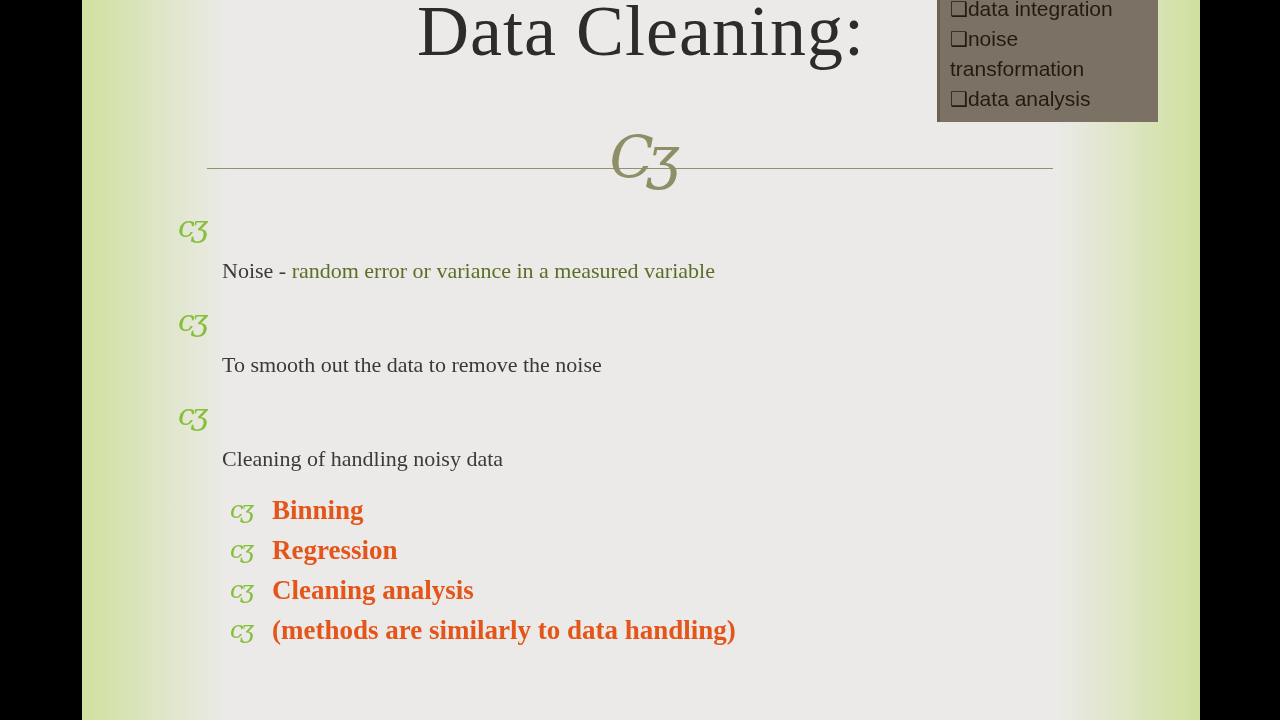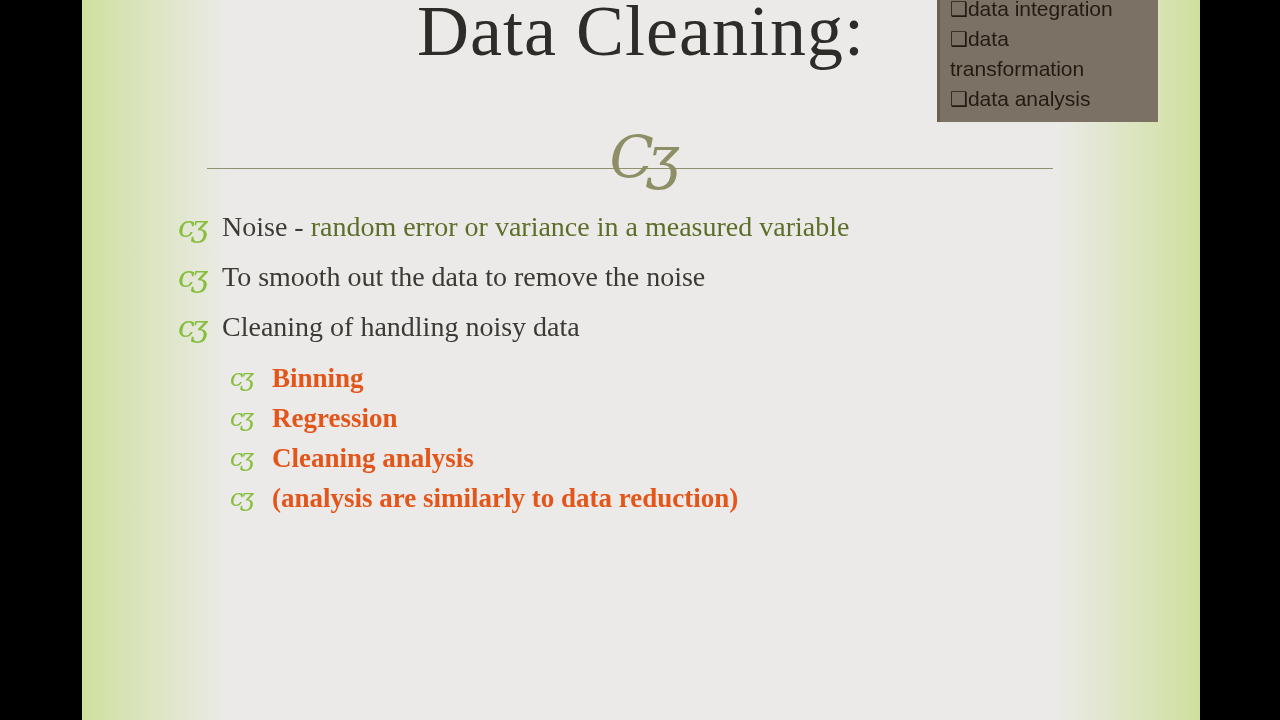--- a/index.html
+++ b/index.html
@@ -72,24 +72,25 @@
     font-size:30px;
     line-height:46px;
     width:44px;
   }
   .fleuron.lvl2{
     font-size:24px;
     line-height:40px;
     width:42px;
   }
   .btext{
-    font-size:28px;
+    font-size:22px;
     line-height:46px;
     color:#3b3a35;
     max-width:790px;
+    margin-top:44px;
   }
   .btext .hl{color:#5c6e28;}
   .sub-group{margin-left:52px;margin-top:8px;}
   .sub-row{display:flex;align-items:flex-start;}
   .stext{
     font-size:27px;
     line-height:40px;
     font-weight:bold;
     color:#e4551a;
   }
@@ -118,21 +119,21 @@
 
   <div class="title-block">
     <div class="title">Data Cleaning:</div>
   </div>
 
   <div class="divider-line"></div>
   <div class="ornament">Cʒ</div>
 
   <div class="overlay-box">
     <span class="overlay-item"><span class="chk">❑</span><span>data integration</span></span>
-    <span class="overlay-item"><span class="chk">❑</span><span>data transformation</span></span>
+    <span class="overlay-item"><span class="chk">❑</span><span>noise transformation</span></span>
     <span class="overlay-item"><span class="chk">❑</span><span>data analysis</span></span>
   </div>
 
   <div class="content">
 
     <div class="bullet-row">
       <span class="fleuron lvl1">cʒ</span>
       <span class="btext"><span>Noise - </span><span class="hl">random error or variance in a measured variable</span></span>
     </div>
 
@@ -154,18 +155,18 @@
       <div class="sub-row">
         <span class="fleuron lvl2">cʒ</span>
         <span class="stext">Regression</span>
       </div>
       <div class="sub-row">
         <span class="fleuron lvl2">cʒ</span>
         <span class="stext">Cleaning analysis</span>
       </div>
       <div class="sub-row">
         <span class="fleuron lvl2">cʒ</span>
-        <span class="stext">(analysis are similarly to data reduction)</span>
+        <span class="stext">(methods are similarly to data handling)</span>
       </div>
     </div>
 
   </div>
 </div>
 
 </body></html>

